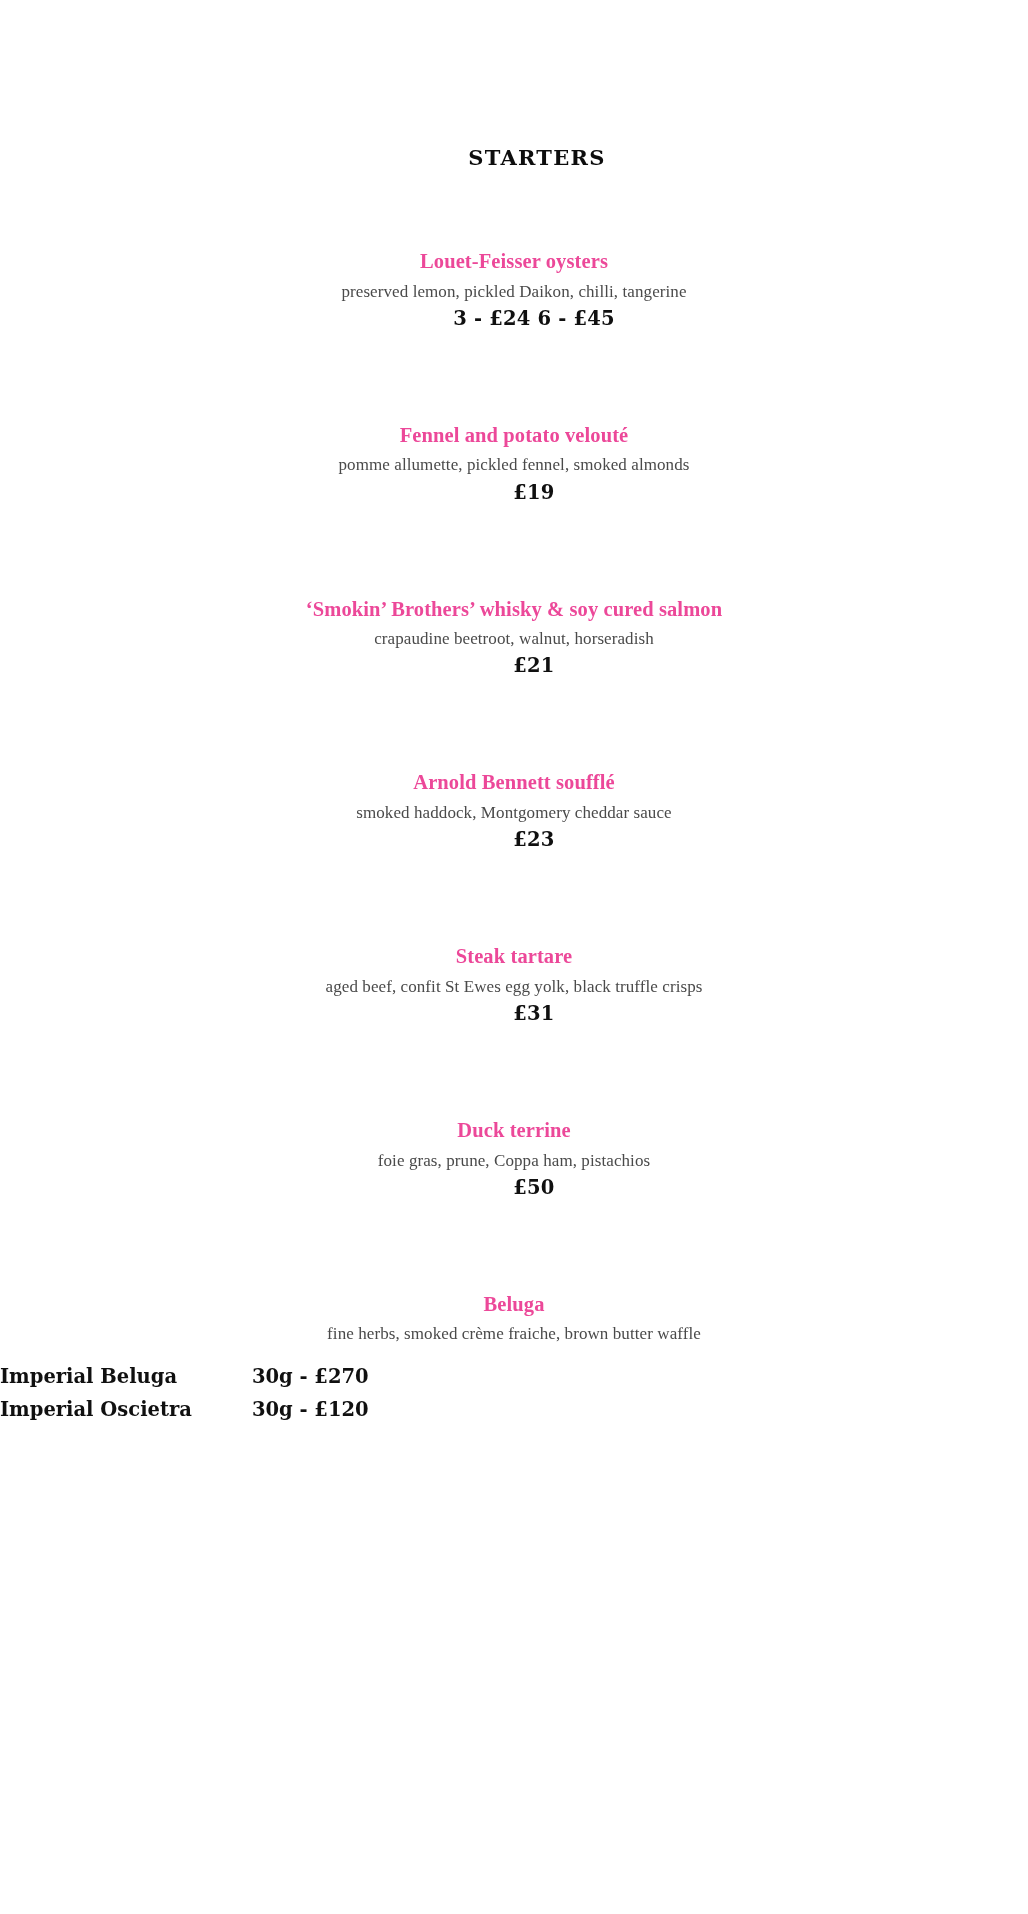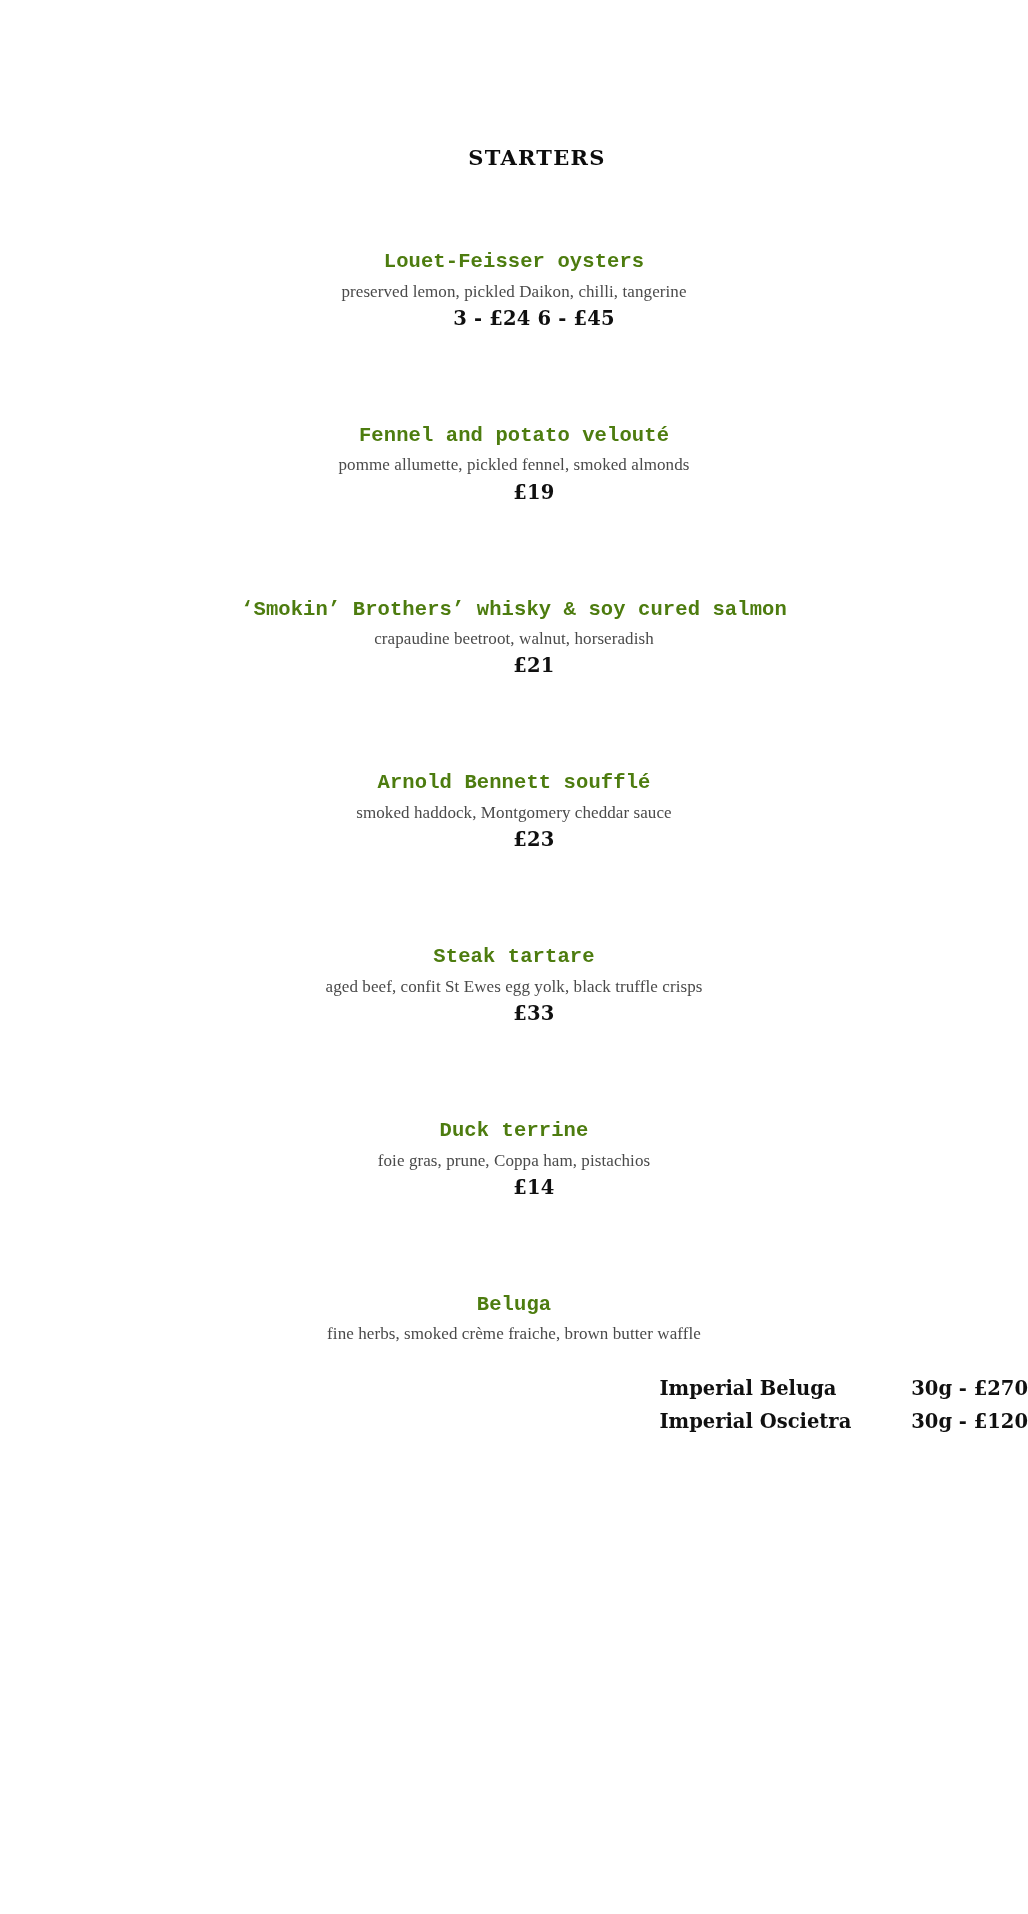--- a/index.html
+++ b/index.html
@@ -36,24 +36,24 @@
     margin-top: 78px;
   }
   .dish {
     text-align: center;
     margin-bottom: 0;
   }
   .dish + .dish {
     margin-top: 92px;
   }
   .dish-name {
-    font-family: Liberation Mono, monospace;
+    font-family: Liberation Serif, serif;
     font-weight: bold;
     font-size: 20.5px;
-    color: #4d7c0f;
+    color: #ec4899;
     letter-spacing: 0.005em;
     line-height: 1.35;
   }
   .dish-desc {
     font-family: "Liberation Serif", serif;
     font-size: 17px;
     color: #4a4a4a;
     margin-top: 5px;
     line-height: 1.3;
     letter-spacing: 0.005em;
@@ -61,23 +61,23 @@
   .dish-price {
     font-family: "DejaVu Serif", serif;
     font-weight: bold;
     font-size: 19.5px;
     color: #101010;
     margin-top: 4px;
     letter-spacing: 0.01em;
     padding-left: 40px;
   }
   .caviar-block {
-    margin-top: 28px;
+    margin-top: 16px;
     display: flex;
-    justify-content: flex-end;
+    justify-content: flex-start;
   }
   .caviar-table {
     border-collapse: collapse;
   }
   .caviar-table td {
     font-family: "DejaVu Serif", serif;
     font-weight: bold;
     font-size: 19.5px;
     color: #101010;
     padding: 2px 0;
@@ -120,27 +120,27 @@
 
     <div class="dish">
       <div class="dish-name">Arnold Bennett soufflé</div>
       <div class="dish-desc">smoked haddock, Montgomery cheddar sauce</div>
       <div class="dish-price">£23</div>
     </div>
 
     <div class="dish">
       <div class="dish-name">Steak tartare</div>
       <div class="dish-desc">aged beef, confit St Ewes egg yolk, black truffle crisps</div>
-      <div class="dish-price">£33</div>
+      <div class="dish-price">£31</div>
     </div>
 
     <div class="dish">
       <div class="dish-name">Duck terrine</div>
       <div class="dish-desc">foie gras, prune, Coppa ham, pistachios</div>
-      <div class="dish-price">£14</div>
+      <div class="dish-price">£50</div>
     </div>
 
     <div class="dish">
       <div class="dish-name">Beluga</div>
       <div class="dish-desc">fine herbs, smoked crème fraiche, brown butter waffle</div>
       <div class="caviar-block">
         <table class="caviar-table">
           <tbody>
               <tr>
             <td class="label">Imperial Beluga</td>

